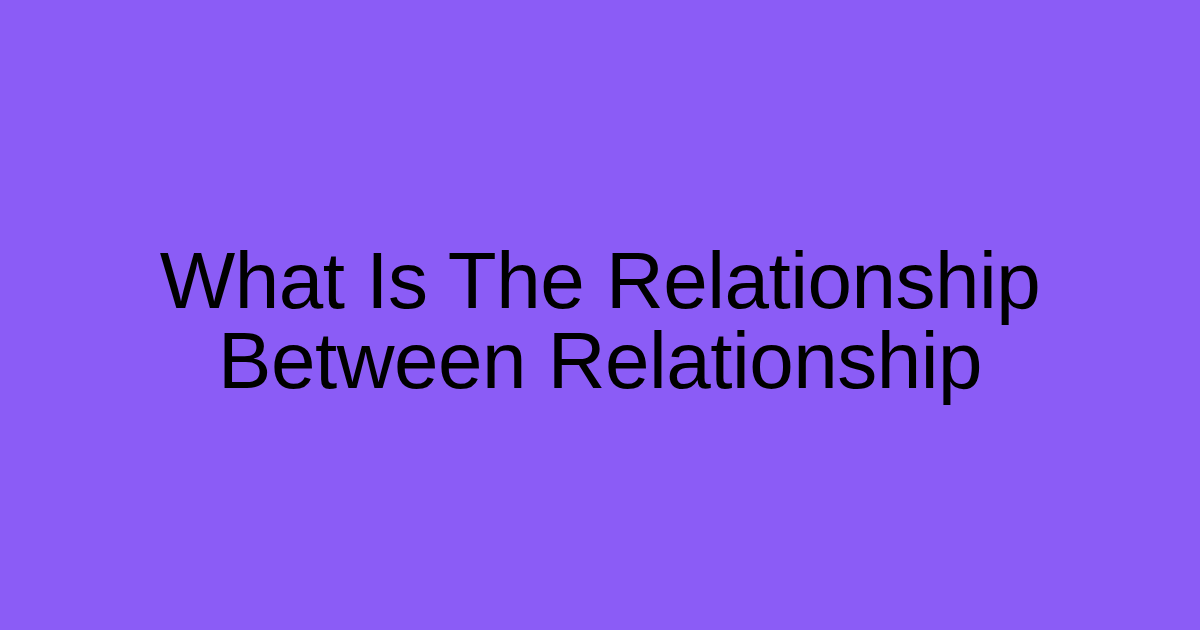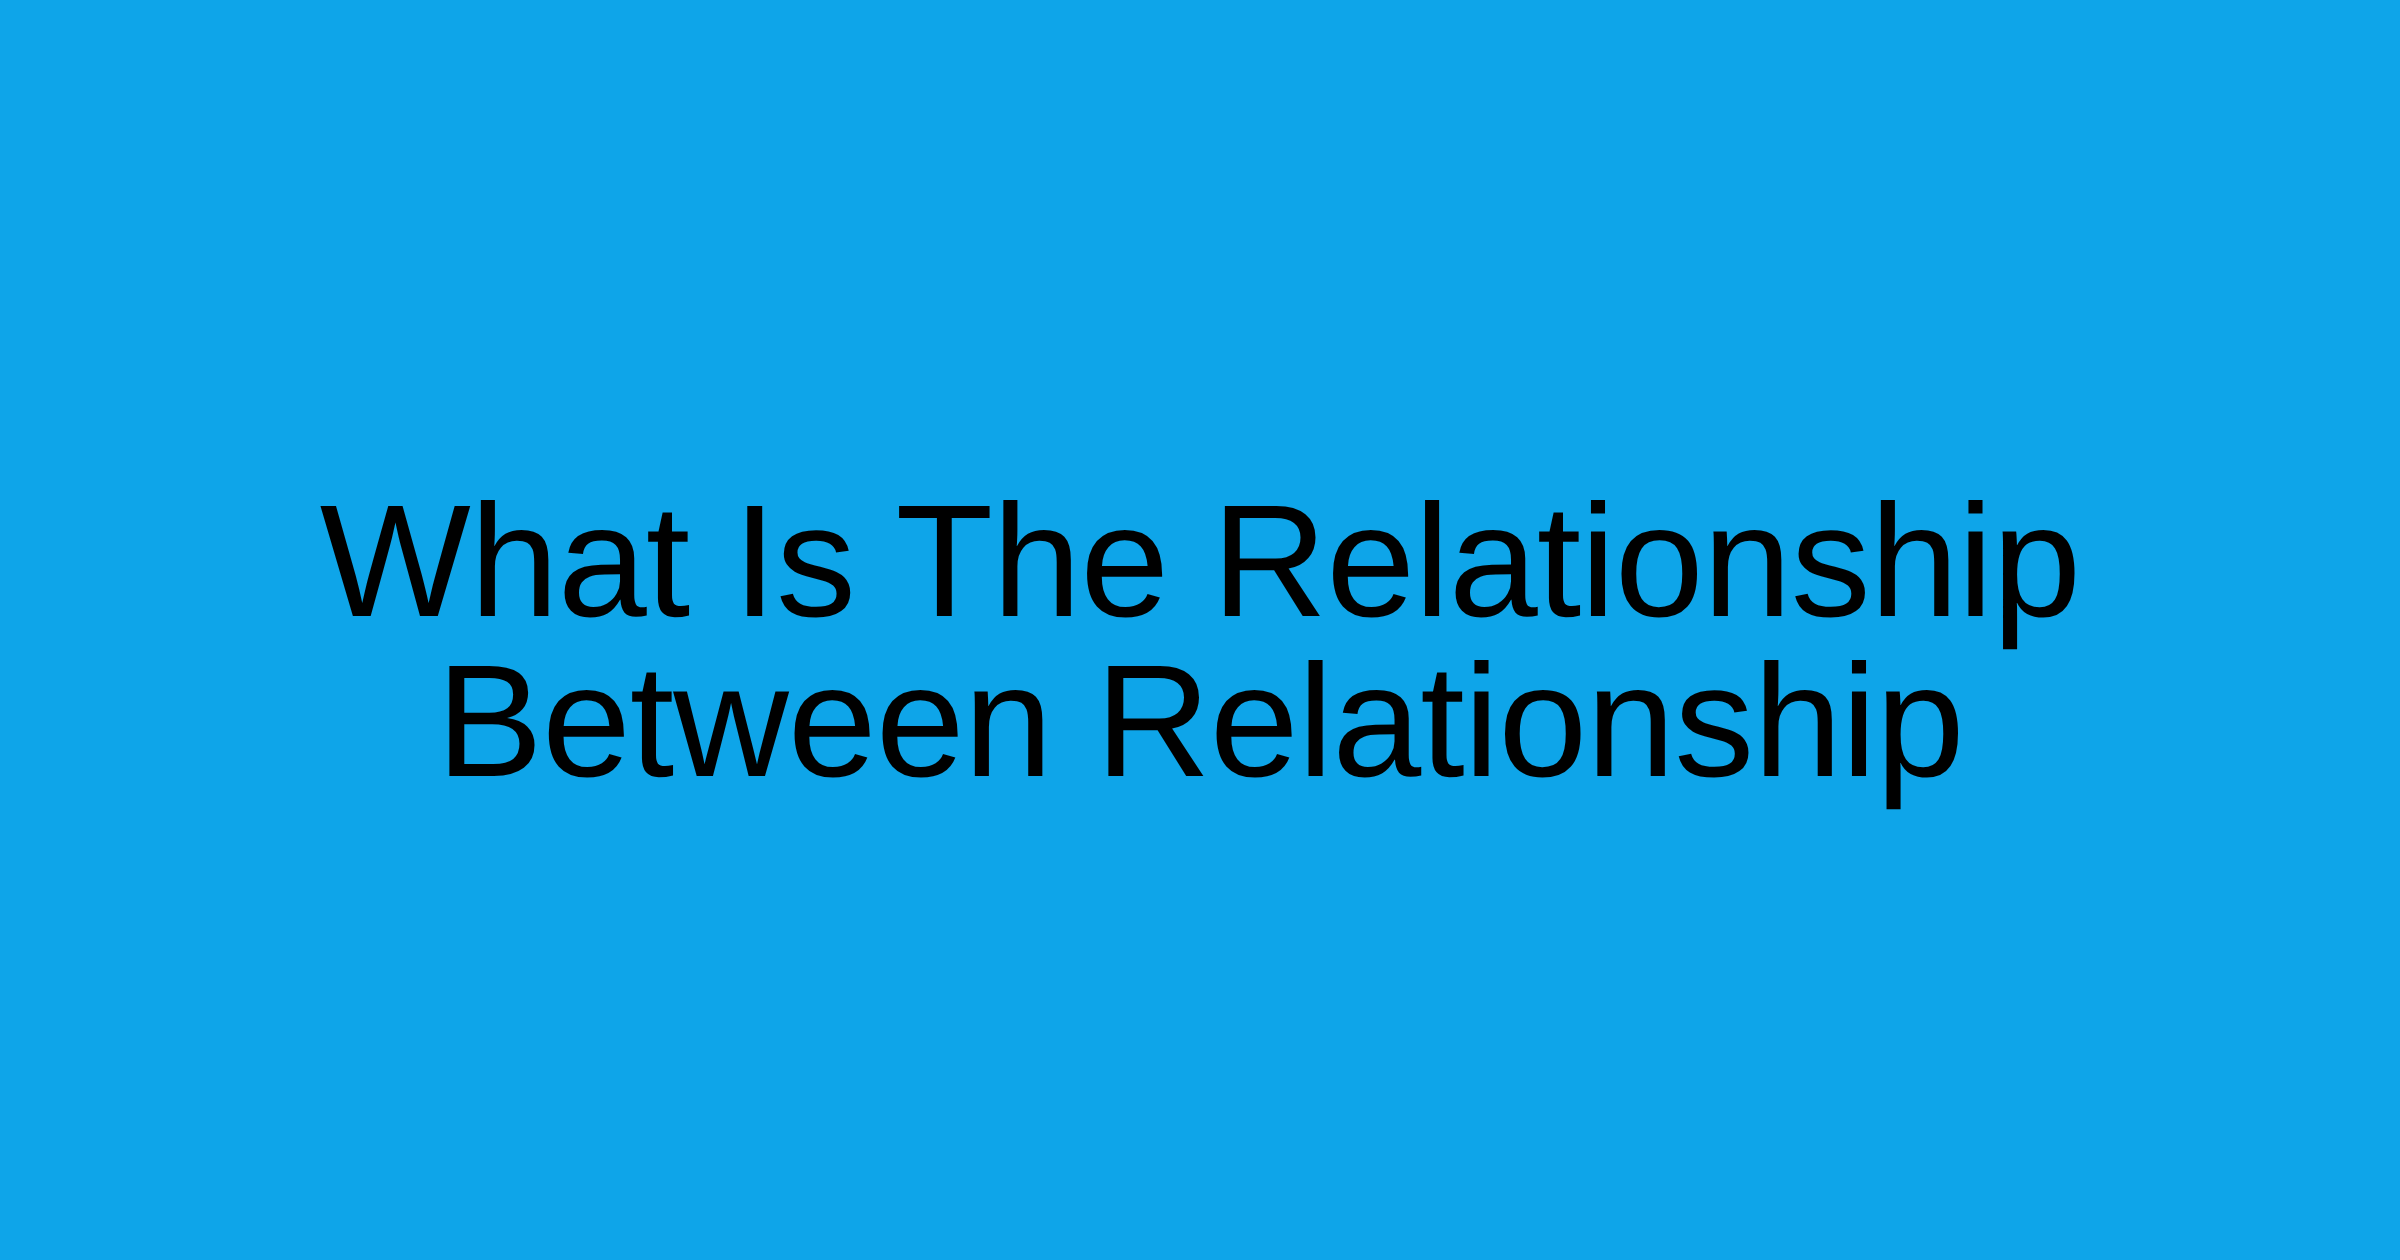--- a/index.html
+++ b/index.html
@@ -11,21 +11,21 @@
     width: 1200px;
     height: 630px;
     background: #ffffff;
     font-family: "Liberation Sans", sans-serif;
     overflow: hidden;
   }
   .canvas {
     position: relative;
     width: 1200px;
     height: 630px;
-    background: #0ea5e9;
+    background: #8b5cf6;
     box-sizing: border-box;
   }
   .title-block {
     position: absolute;
     left: 0;
     right: 0;
     top: 0;
     height: 630px;
     display: flex;
     flex-direction: column;

